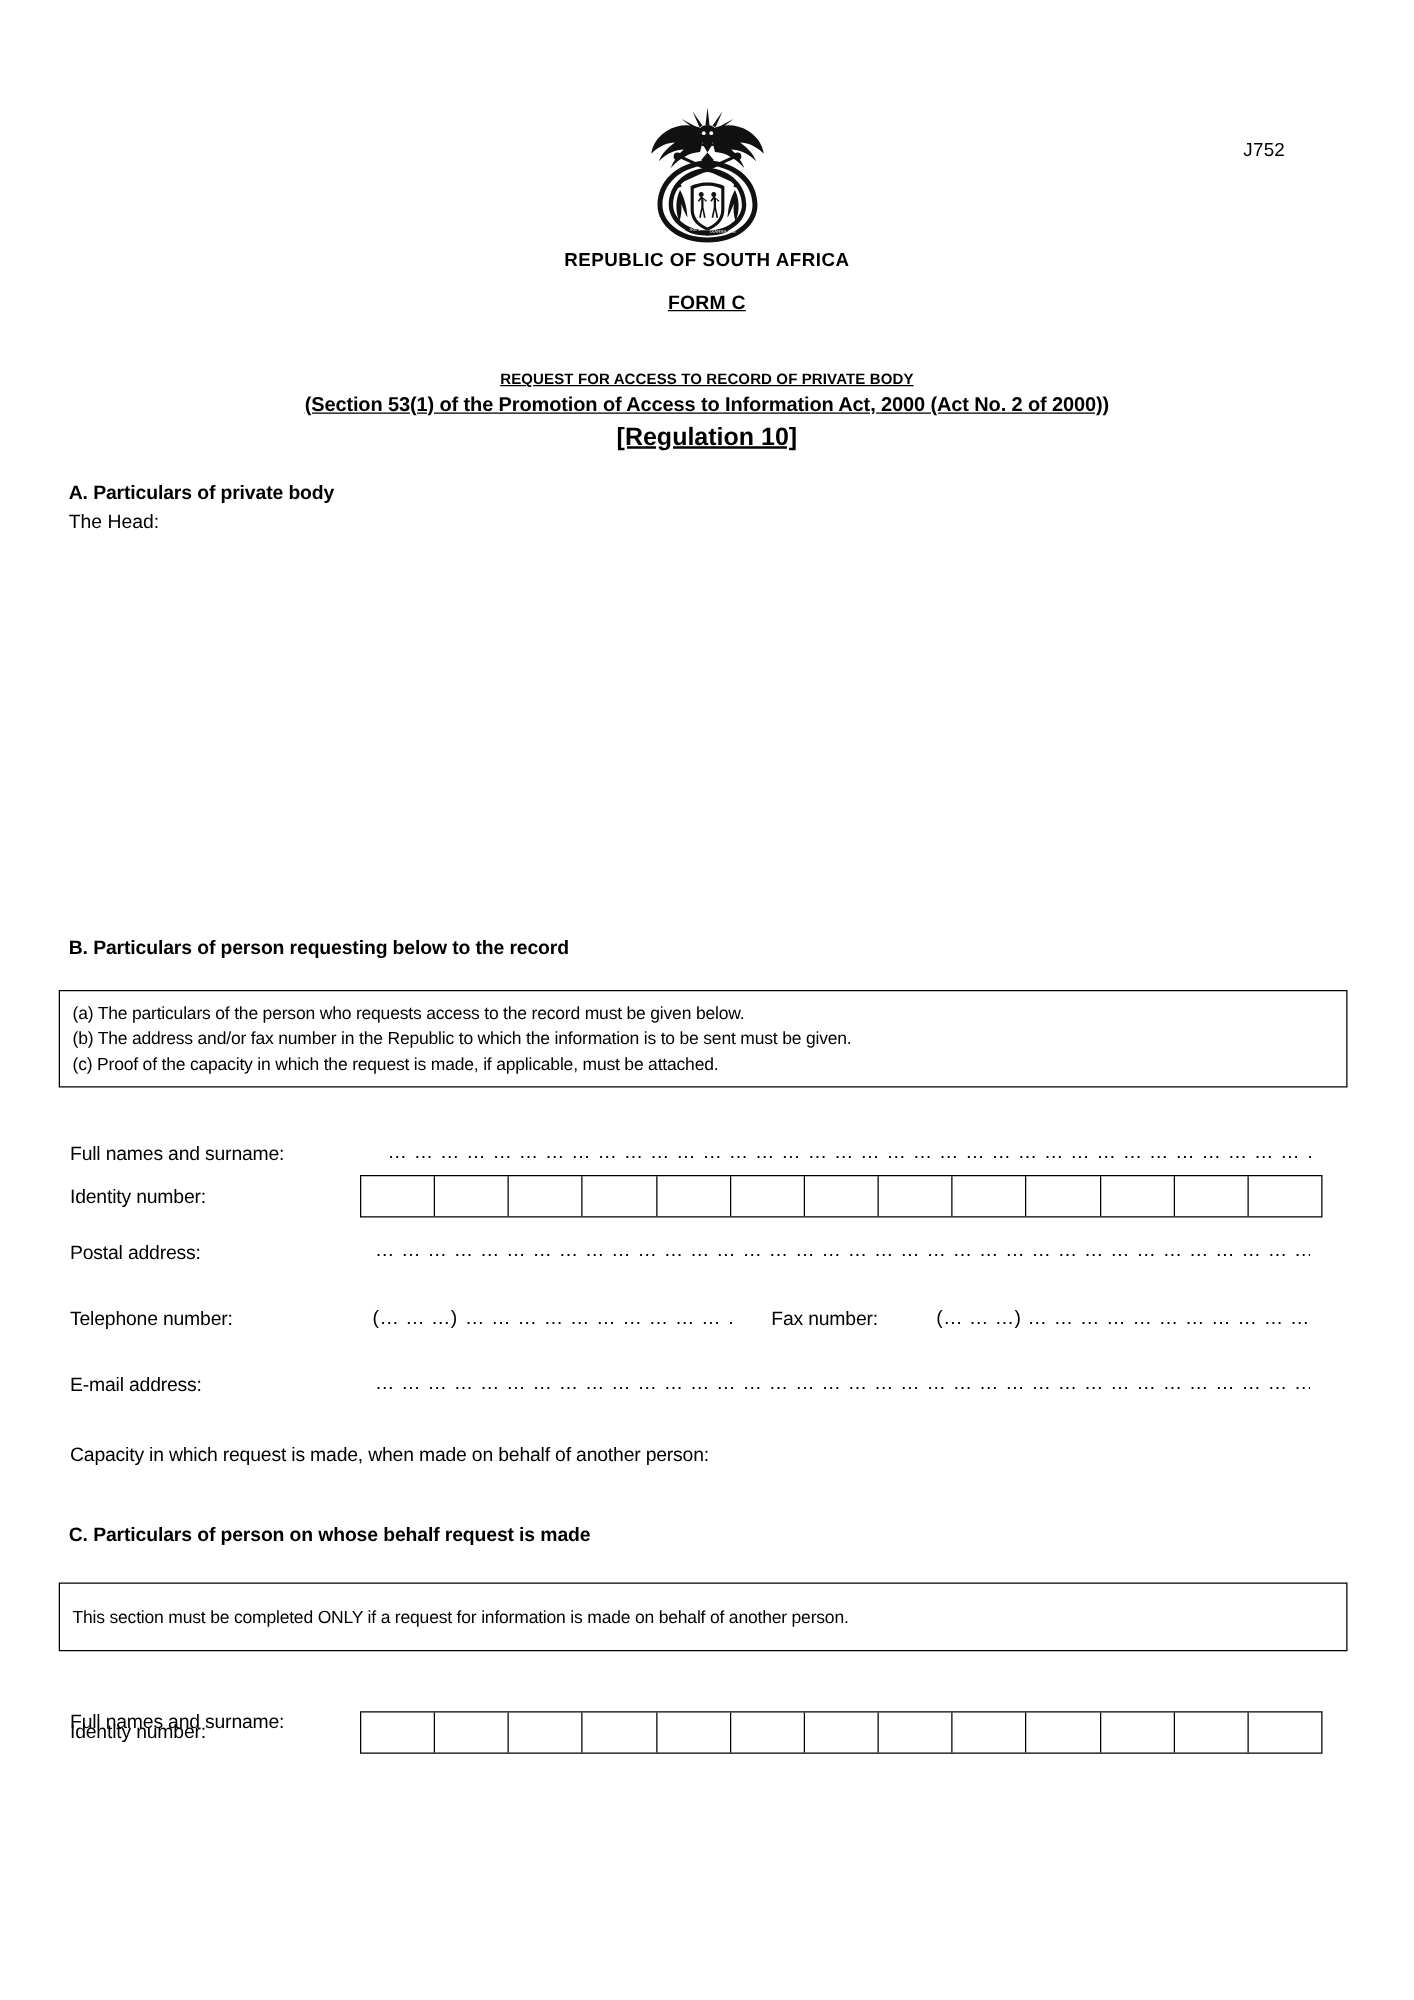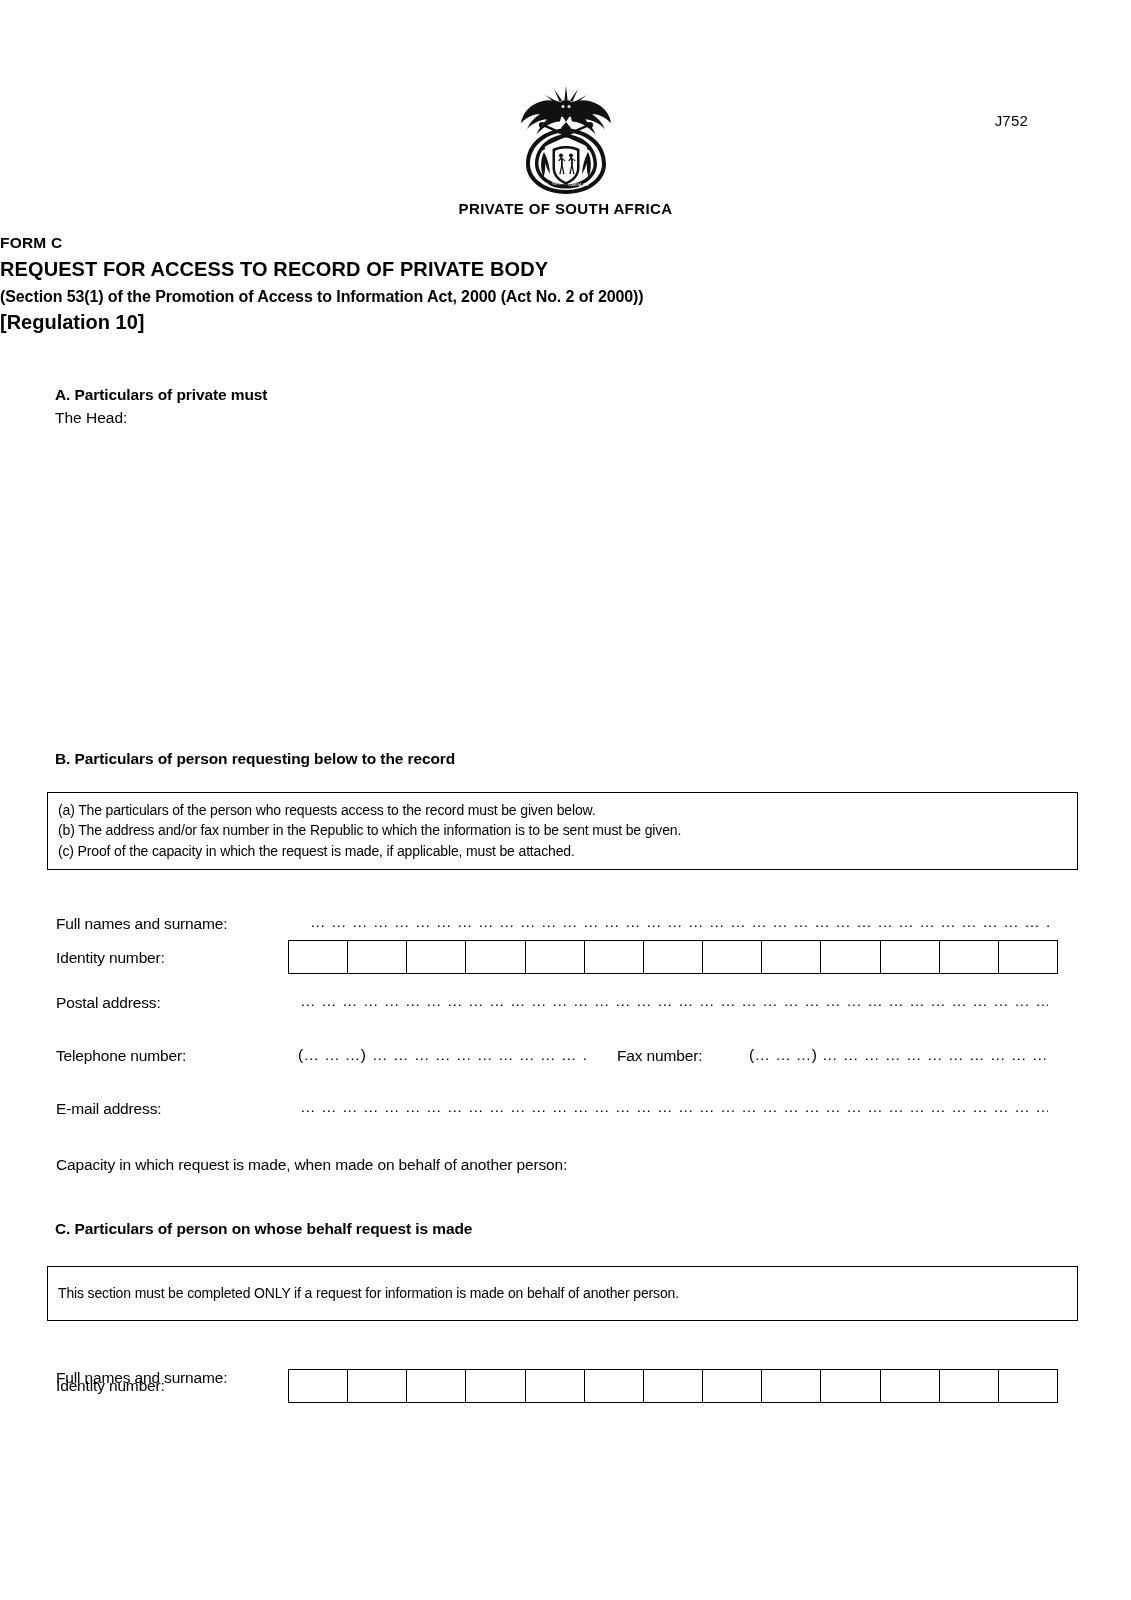--- a/index.html
+++ b/index.html
@@ -48,26 +48,27 @@
     text-align: center;
     font-size: 15px;
     font-weight: bold;
     letter-spacing: 0.4px;
   }
   .titleblock {
     position: absolute;
     top: 232px;
     left: 0;
     width: 1131px;
-    text-align: left;
+    text-align: center;
     font-weight: bold;
     line-height: 1.48;
+    text-decoration: underline;
   }
   .titleblock .t1 { font-size: 15.5px; letter-spacing: 0.2px; }
-  .titleblock .t2 { font-size: 20px; letter-spacing: 0.1px; }
+  .titleblock .t2 { font-size: 12px; letter-spacing: 0.1px; margin-top: 40px; }
   .titleblock .t3 { font-size: 16px; letter-spacing: -0.1px; }
   .titleblock .t4 { font-size: 20px; }
 
   
   .sec-head {
     position: absolute;
     font-size: 15.5px;
     font-weight: bold;
     letter-spacing: -0.1px;
   }
@@ -181,30 +182,30 @@
 
         <path d="M34 100 C42 106 62 106 70 100 L70 104 C62 110 42 110 34 104 Z"></path>
         <g fill="#fff" font-size="3.6" font-family="Liberation Sans">
           <text x="38" y="105">!KE E:</text>
           <text x="54" y="106">/XARRA //KE</text>
         </g>
       </g>
     </svg>
   </div>
 
-  <div class="country">PRIVATE OF SOUTH AFRICA</div>
+  <div class="country">REPUBLIC OF SOUTH AFRICA</div>
 
   <div class="titleblock">
     <div class="t1">FORM C</div>
     <div class="t2">REQUEST FOR ACCESS TO RECORD OF PRIVATE BODY</div>
     <div class="t3">(Section 53(1) of the Promotion of Access to Information Act, 2000 (Act No. 2 of 2000))</div>
     <div class="t4">[Regulation 10]</div>
   </div>
 
-  <div class="sec-head" id="sec-a-head">A. Particulars of private must</div>
+  <div class="sec-head" id="sec-a-head">A. Particulars of private body</div>
   <div id="sec-a-sub">The Head:</div>
 
   <div class="sec-head" id="sec-b-head">B. Particulars of person requesting below to the record</div>
 
   <div class="note-box" id="note-b">
     <div class="line">(a) The particulars of the person who requests access to the record must be given below.</div>
     <div class="line">(b) The address and/or fax number in the Republic to which the information is to be sent must be given.</div>
     <div class="line">(c) Proof of the capacity in which the request is made, if applicable, must be attached.</div>
   </div>
 

